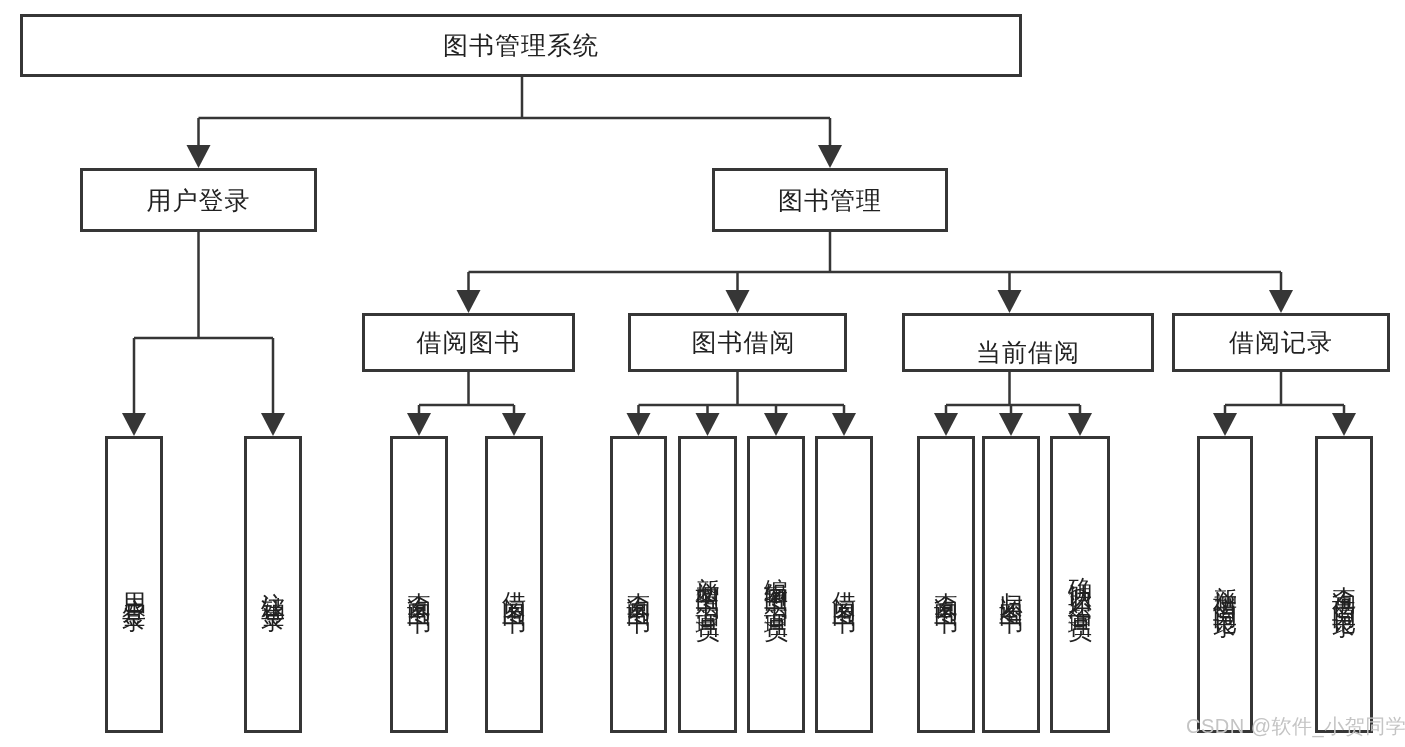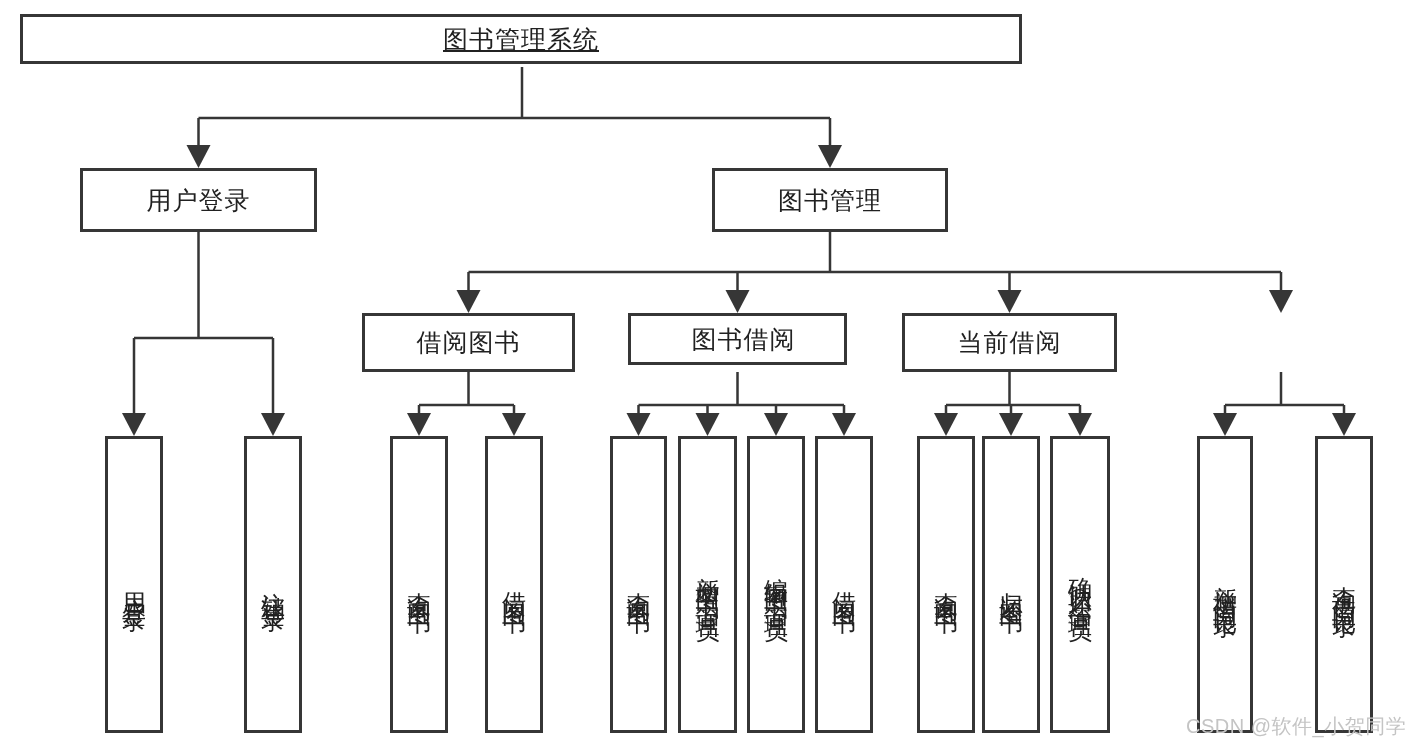--- a/index.html
+++ b/index.html
@@ -43,26 +43,26 @@
   .vlabel {
     writing-mode: vertical-rl;
     text-orientation: mixed;
     font-size: 24px;
     letter-spacing: 6px;
     line-height: 1;
     color: var(--text);
     white-space: nowrap;
   }
   
-  .n-root  { left: 20px;   top: 14px;  width: 1002px; height: 50px; text-decoration: underline; }
+  .n-root  { left: 20px;   top: 14px;  width: 1002px; height: 63px; }
   .n-l2a   { left: 80px;   top: 168px; width: 237px;  height: 64px; }
   .n-l2b   { left: 712px;  top: 168px; width: 236px;  height: 64px; text-align: right; }
   .n-l3a   { left: 362px;  top: 313px; width: 213px;  height: 59px; }
-  .n-l3b   { left: 628px;  top: 313px; width: 219px;  height: 52px; padding-left: 12px; }
-  .n-l3c   { left: 902px;  top: 313px; width: 215px;  height: 59px; }
+  .n-l3b   { left: 628px;  top: 313px; width: 219px;  height: 59px; padding-left: 12px; }
+  .n-l3c   { left: 902px;  top: 313px; width: 252px;  height: 59px; align-items: flex-end; }
   .n-l3d   { left: 1172px; top: 313px; width: 218px;  height: 59px; }
   .leaf    { top: 436px; height: 297px; }
   .n-f0  { left: 105px;  width: 58px; }
   .n-f1  { left: 244px;  width: 58px; }
   .n-f2  { left: 390px;  width: 58px; }
   .n-f3  { left: 485px;  width: 58px; }
   .n-f4  { left: 610px;  width: 57px; }
   .n-f5  { left: 678px;  width: 59px; }
   .n-f6  { left: 747px;  width: 58px; }
   .n-f7  { left: 815px;  width: 58px; }
@@ -140,20 +140,23 @@
 
   <div class="box n-l3a">
     <span class="hlabel">借阅图书</span>
   </div>
   <div class="box n-l3b">
     <span class="hlabel">图书借阅</span>
   </div>
   <div class="box n-l3c">
     <span class="hlabel">当前借阅</span>
   </div>
+  <div class="box n-l3d">
+    <span class="hlabel">借阅记录</span>
+  </div>
 
   <div class="box leaf n-f0">
     <span class="vlabel">用户登录</span>
   </div>
   <div class="box leaf n-f1">
     <span class="vlabel">注销登录</span>
   </div>
   <div class="box leaf n-f2">
     <span class="vlabel">查询图书</span>
   </div>

